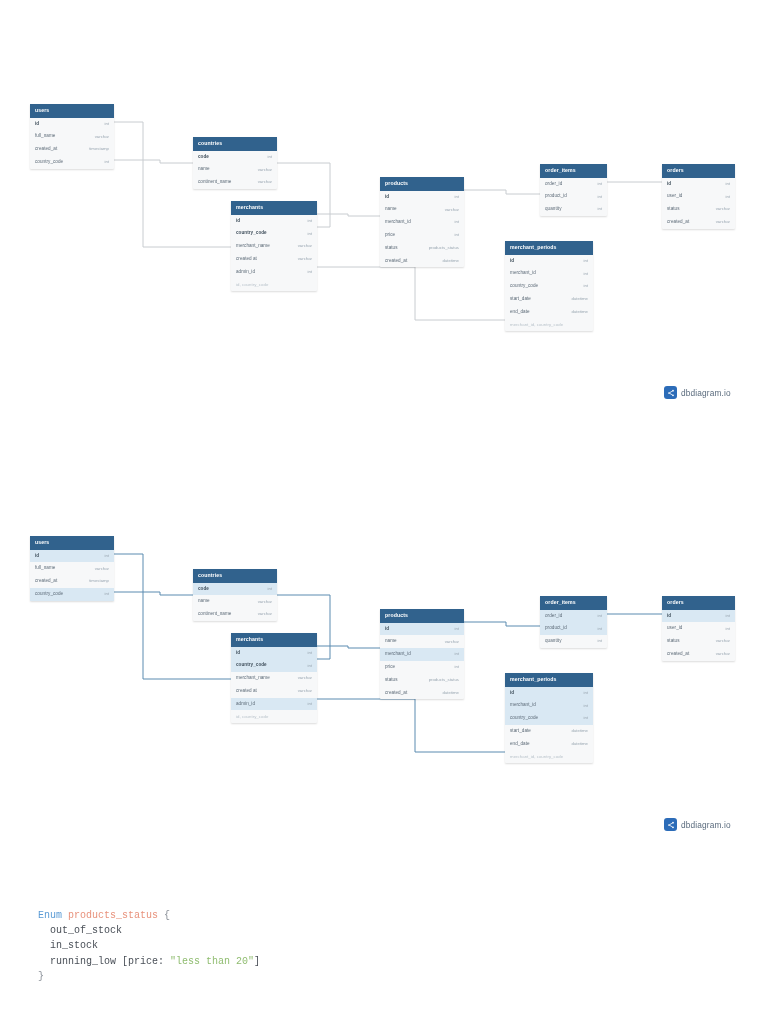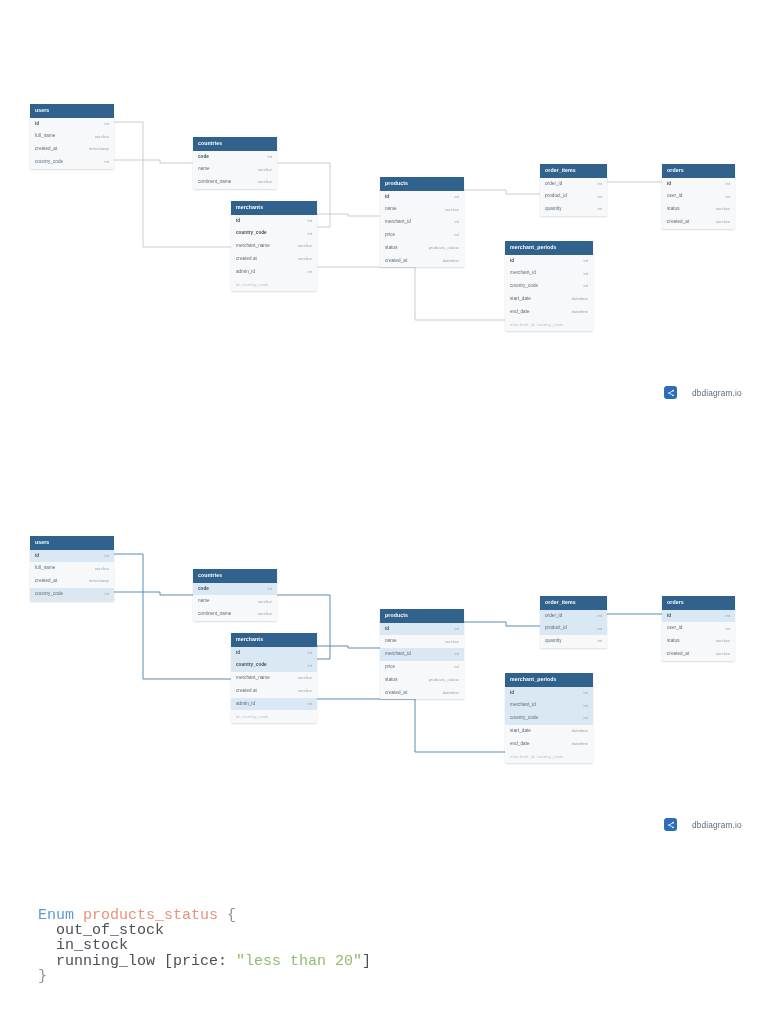--- a/index.html
+++ b/index.html
@@ -43,32 +43,32 @@
   .row.pk .fname{font-weight:bold;color:#41505d;}
   .row.idx{color:#b9c3cb;font-size:4.3px;}
   .row.idx .fname{color:#b9c3cb;}
   .row.hl{background:#d9e8f3;}
   .diagram.plain .row.hl{background:transparent;}
 
   
   .code{
     position:absolute;
     font-family:"Liberation Mono","DejaVu Sans Mono",monospace;
-    font-size:15px;
+    font-size:10px;
     line-height:15.2px;
     white-space:pre;
     color:#4a5058;
   }
   .k-enum{color:#5b9bd5;}
   .k-name{color:#e8927c;}
   .k-brace{color:#8b9199;}
   .k-str{color:#8fbc6f;}
 
   
-  .logo{position:absolute;display:flex;align-items:center;gap:15px;}
+  .logo{position:absolute;display:flex;align-items:center;gap:4px;}
   .logo .mark{
     width:13px;height:13px;border-radius:3px;background:#2c6cb8;
     display:flex;align-items:center;justify-content:center;
   }
   .logo .txt{font-size:8.3px;color:#5a6b7d;letter-spacing:.15px;}
 </style>
 </head>
 <body>
 
 <div class="canvas"></div>

